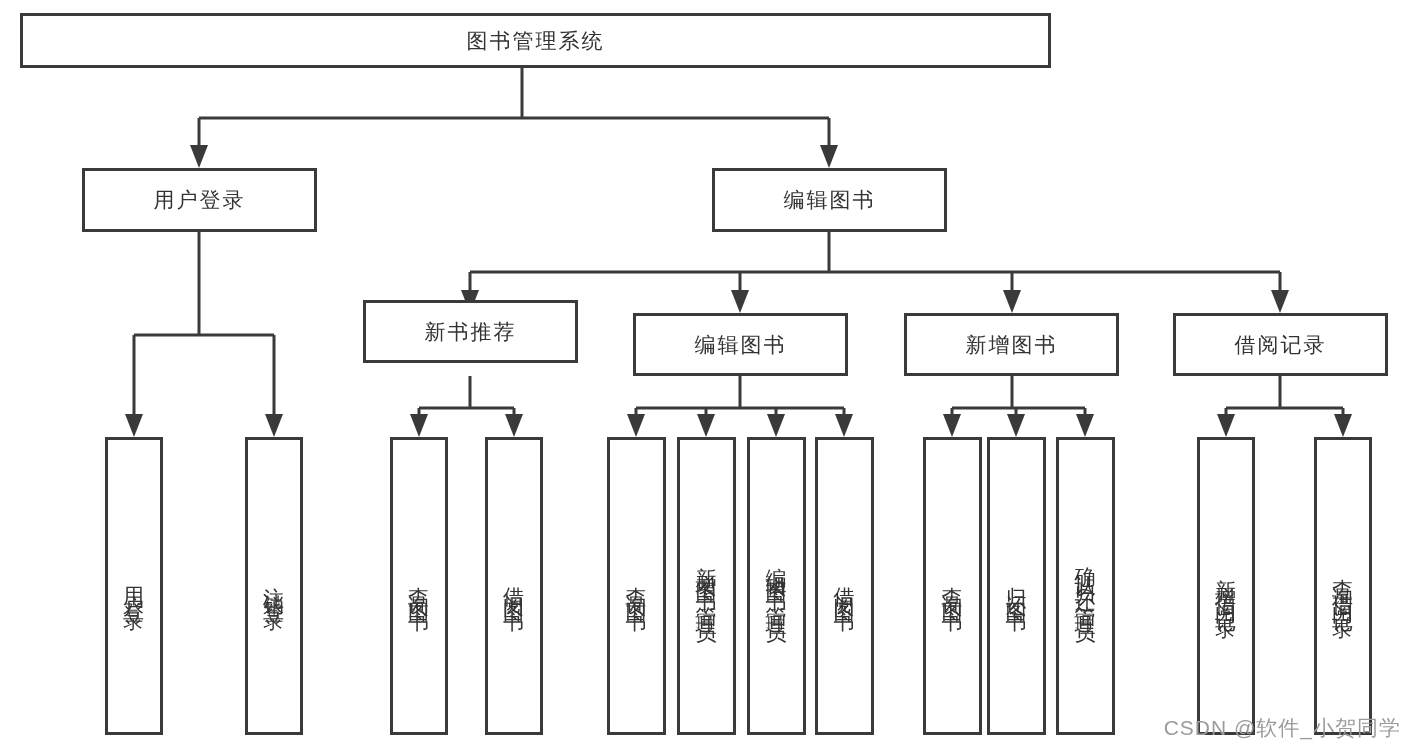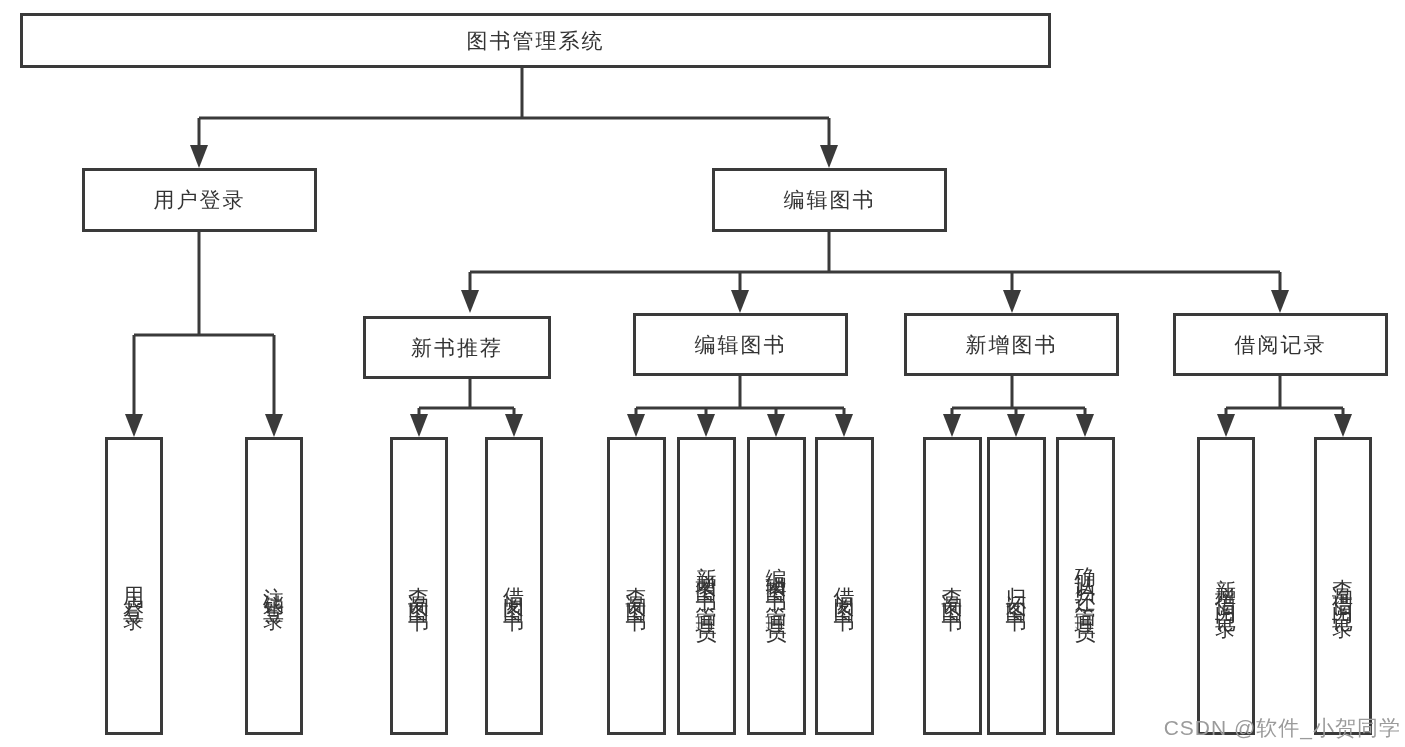--- a/index.html
+++ b/index.html
@@ -93,21 +93,21 @@
         <path d="M1217 414 L1235 414 L1226 437 Z" class="arrowhead"></path>
         <path d="M1334 414 L1352 414 L1343 437 Z" class="arrowhead"></path>
       </g>
   </svg>
 
   <div class="box" style="left:20px;top:13px;width:1031px;height:55px">图书管理系统</div>
 
   <div class="box" style="left:82px;top:168px;width:235px;height:64px">用户登录</div>
   <div class="box" style="left:712px;top:168px;width:235px;height:64px">编辑图书</div>
 
-  <div class="box" style="left:363px;top:316px;width:188px;height:63px">新书推荐</div>
+  <div class="box" style="left:363px;top:300px;width:215px;height:63px">新书推荐</div>
   <div class="box" style="left:633px;top:313px;width:215px;height:63px">编辑图书</div>
   <div class="box" style="left:904px;top:313px;width:215px;height:63px">新增图书</div>
   <div class="box" style="left:1173px;top:313px;width:215px;height:63px">借阅记录</div>
 
   <div class="box vbox" style="left:105px;top:437px;width:58px;height:298px">
     <span>用户登录</span>
   </div>
   <div class="box vbox" style="left:245px;top:437px;width:58px;height:298px">
     <span>注销登录</span>
   </div>

